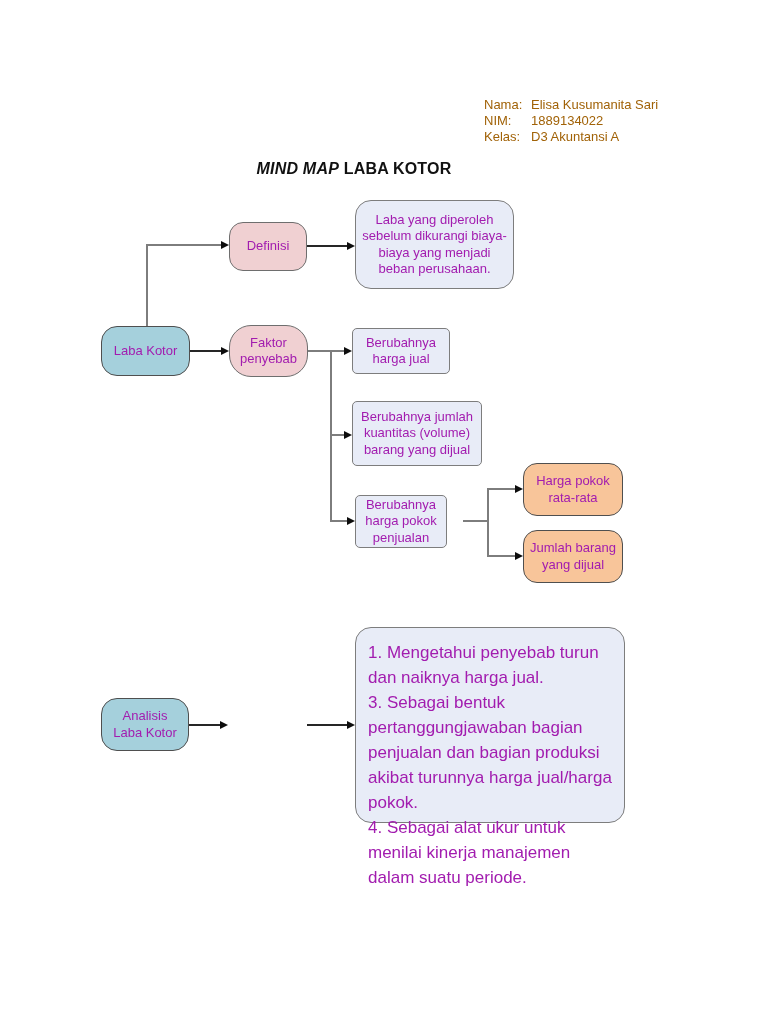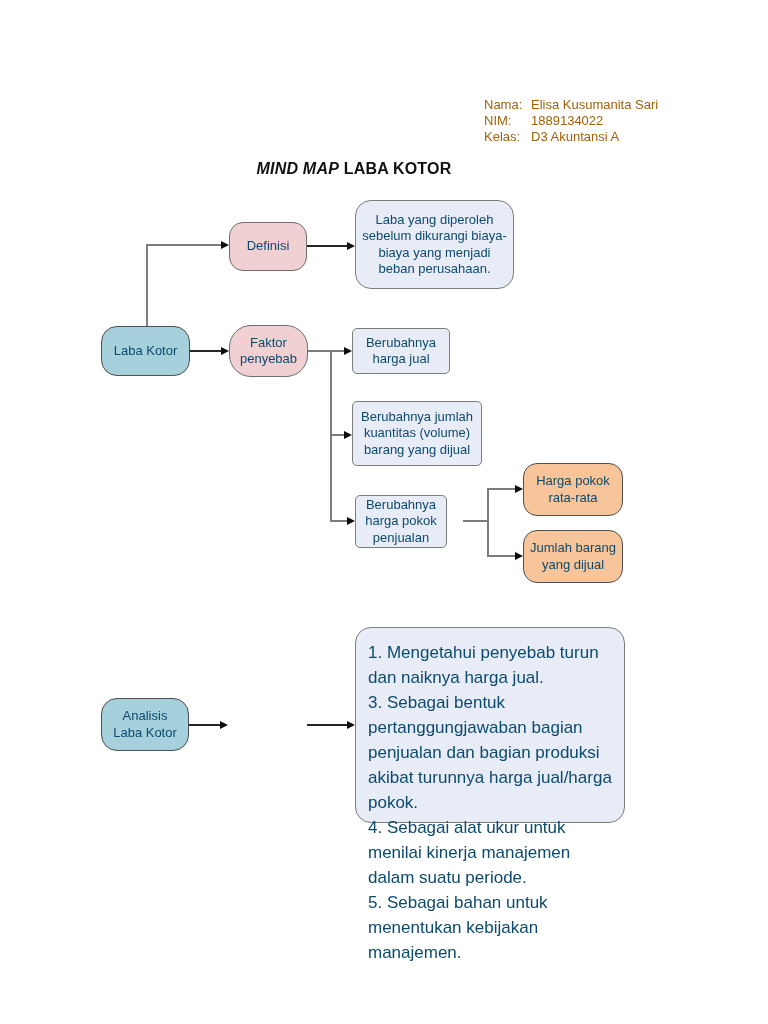--- a/index.html
+++ b/index.html
@@ -16,21 +16,21 @@
   .header-label { width:47px; }
   .header-value { }
 
   
   .title { position:absolute; left:0; top:160px; width:708px; text-align:center;
            font-size:16px; font-weight:bold; color:#111; letter-spacing:0.2px; }
   .title .ital { font-style:italic; }
 
   
   .node { position:absolute; display:flex; align-items:center; justify-content:center;
-          text-align:center; font-size:13px; line-height:1.25; color:#0c4a6e;
+          text-align:center; font-size:13px; line-height:1.25; color:#a21caf;
           border:1.4px solid #595959; padding:3px 6px; }
   .blue   { background:#a5d0dc; border-radius:16px; border-color:#4f4f4f; }
   .pink   { background:#f0d0d2; border-radius:14px; border-color:#6e6e6e; }
   .lav    { background:#e8ecf7; border-radius:5px; border-color:#7d7d7d; }
   .orange { background:#f8c59a; border-radius:14px; border-color:#4f4f4f; }
 
   #n-laba-kotor      { left:101px; top:326px; width:89px;  height:50px; }
   #n-definisi        { left:229px; top:222px; width:78px;  height:49px; }
   #n-definisi-detail { left:355px; top:200px; width:159px; height:89px; border-radius:16px; }
   #n-faktor          { left:229px; top:325px; width:79px;  height:52px;border-radius:22px; }
@@ -117,16 +117,15 @@
   <div class="node lav" id="n-kuantitas">Berubahnya jumlah kuantitas (volume) barang yang dijual</div>
   <div class="node lav" id="n-hpp">Berubahnya harga pokok penjualan</div>
   <div class="node orange" id="n-hp-rata">Harga pokok rata-rata</div>
   <div class="node orange" id="n-jumlah-barang">Jumlah barang yang dijual</div>
   <div class="node blue" id="n-analisis">Analisis Laba Kotor</div>
 
   <div class="node lav" id="n-manfaat-detail">
     <div>1. Mengetahui penyebab turun dan naiknya harga jual.</div>
     <div>3. Sebagai bentuk pertanggungjawaban bagian penjualan dan bagian produksi akibat turunnya harga jual/harga pokok.</div>
     <div>4. Sebagai alat ukur untuk menilai kinerja manajemen dalam suatu periode.</div>
-    <div>5. Sebagai bahan untuk menentukan kebijakan manajemen.</div>
   </div>
 
 </div>
 
 </body></html>

